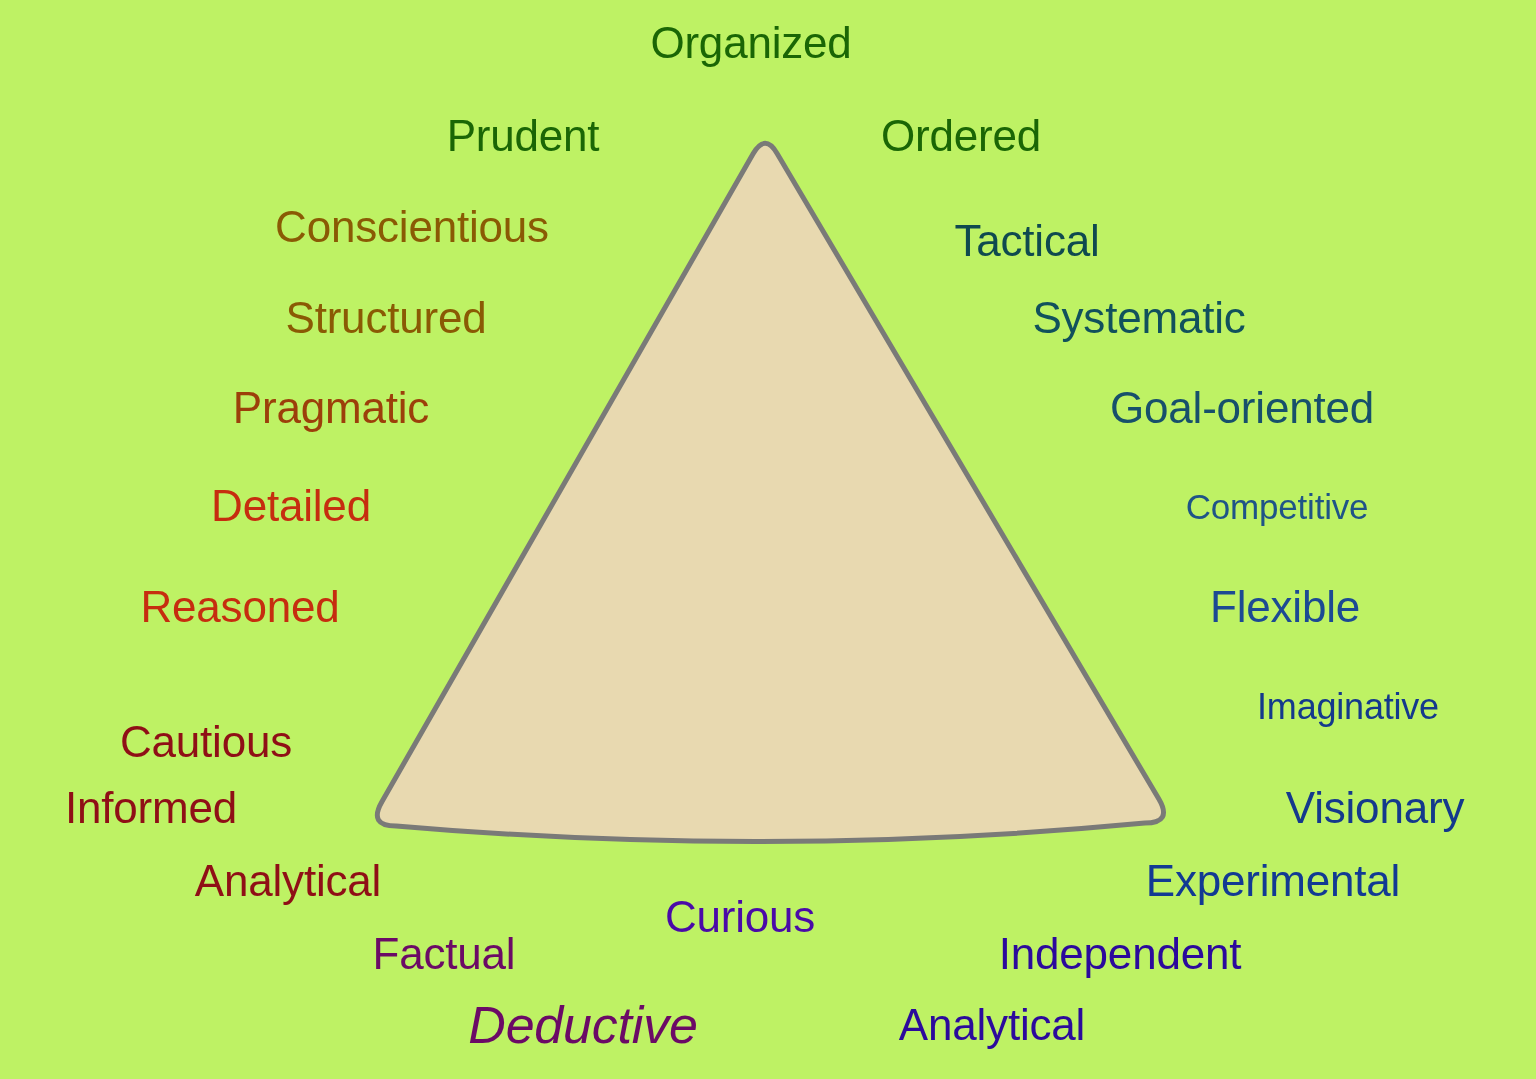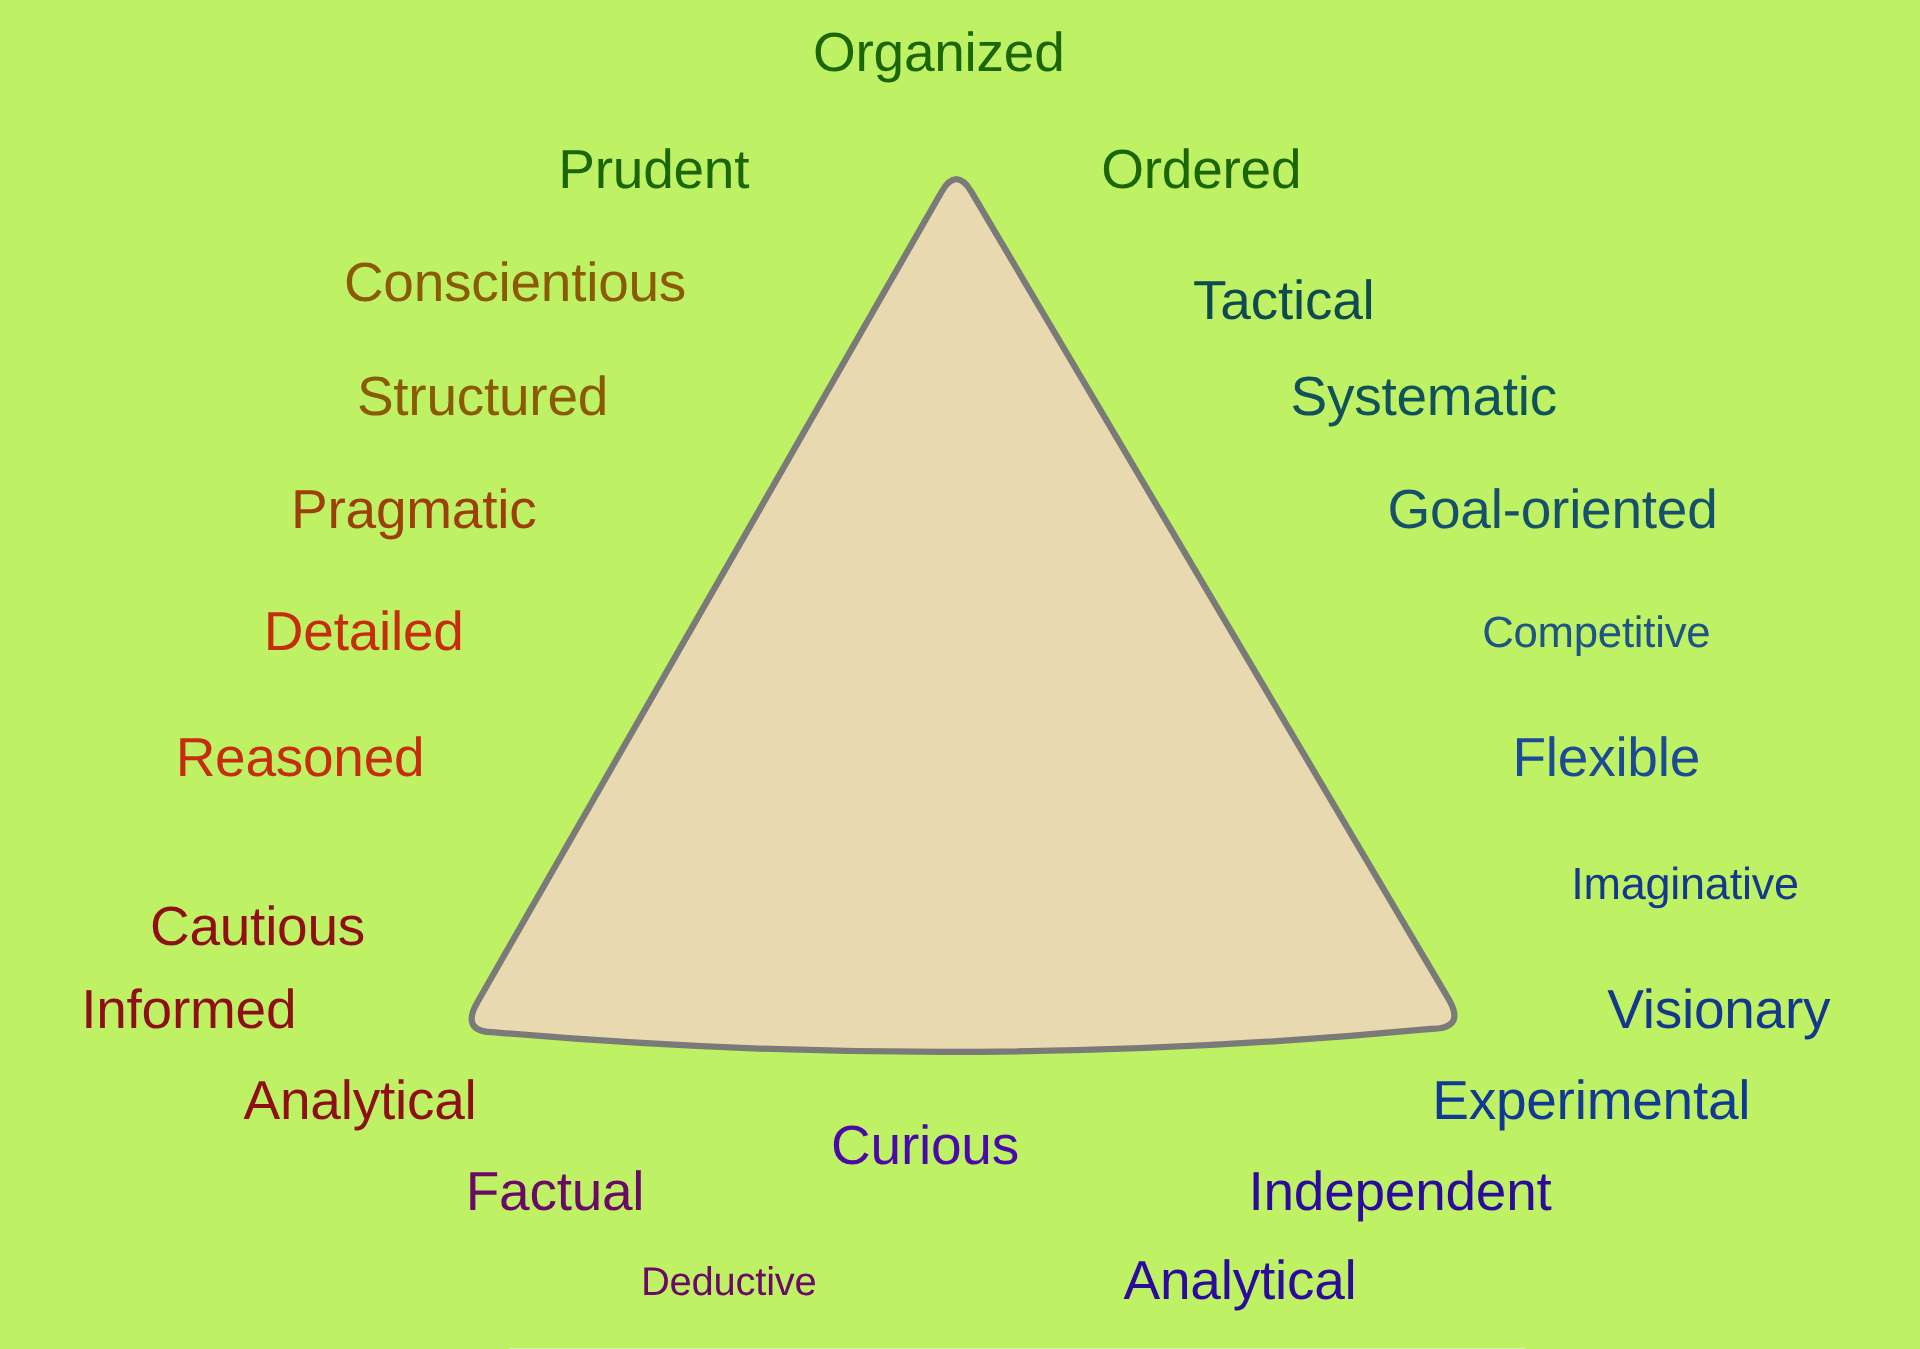--- a/index.html
+++ b/index.html
@@ -62,17 +62,17 @@
       <div class="trait-label anchor-center" style="left: 1285px; top: 607px; font-size: 44px; color: rgb(28, 74, 147);">Flexible</div>
       <div class="trait-label anchor-center" style="left: 206px; top: 707px; font-size: 44px; color: rgb(143, 15, 22); margin-top: 35px;">Cautious</div>
       <div class="trait-label anchor-center" style="left: 1328px; top: 707px; font-size: 36px; color: rgb(20, 57, 140); margin-left: 20px;">Imaginative</div>
       <div class="trait-label anchor-center" style="left: 151px; top: 808px; font-size: 44px; color: rgb(143, 15, 22);">Informed</div>
       <div class="trait-label anchor-center" style="left: 1375px; top: 808px; font-size: 44px; color: rgb(20, 57, 140);">Visionary</div>
       <div class="trait-label anchor-center" style="left: 288px; top: 881px; font-size: 44px; color: rgb(143, 15, 22);">Analytical</div>
       <div class="trait-label anchor-center" style="left: 1273px; top: 881px; font-size: 44px; color: rgb(18, 58, 147);">Experimental</div>
       <div class="trait-label anchor-center" style="left: 740px; top: 917px; font-size: 44px; color: rgb(74, 10, 168); text-align: right;">Curious</div>
       <div class="trait-label anchor-center" style="left: 444px; top: 954px; font-size: 44px; color: rgb(107, 10, 102);">Factual</div>
       <div class="trait-label anchor-center" style="left: 1120px; top: 954px; font-size: 44px; color: rgb(43, 10, 156);">Independent</div>
-      <div class="trait-label anchor-center" style="left: 583px; top: 1025px; font-size: 32px; color: rgb(107, 10, 102);">Deductive</div>
+      <div class="trait-label anchor-center" style="left: 583px; top: 1025px; font-size: 52px; color: rgb(107, 10, 102); font-style: italic;">Deductive</div>
       <div class="trait-label anchor-center" style="left: 992px; top: 1025px; font-size: 44px; color: rgb(43, 10, 156);">Analytical</div>
     </div>
 
 </div>
 
 </body></html>

